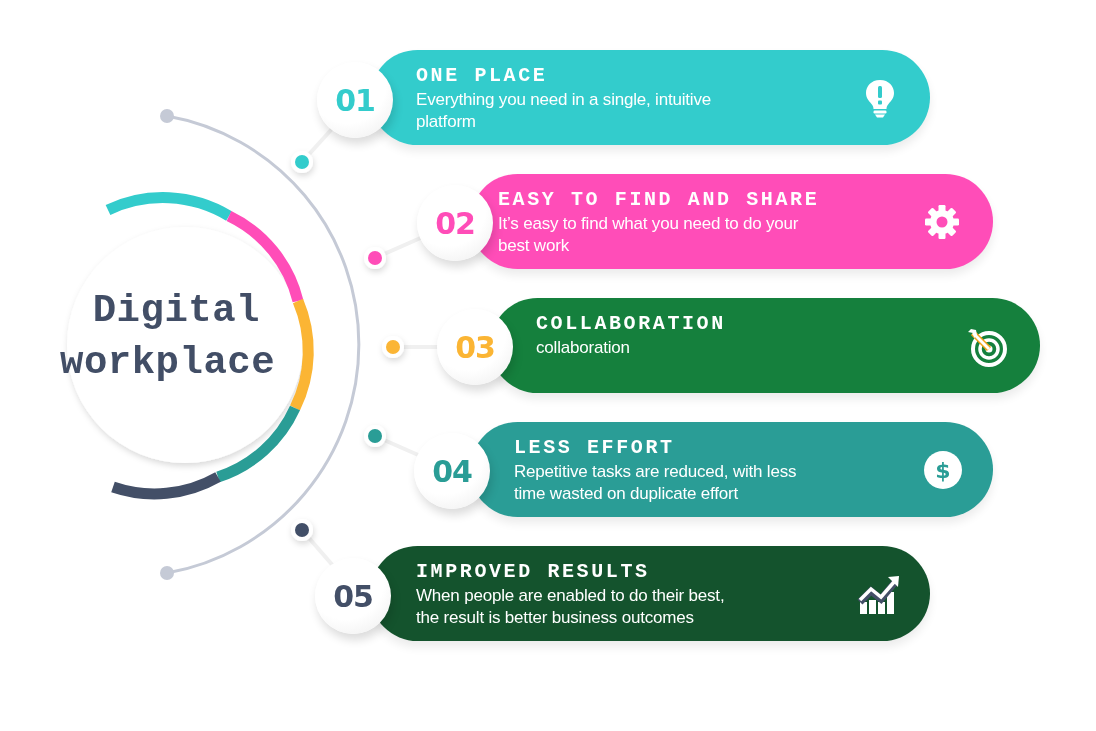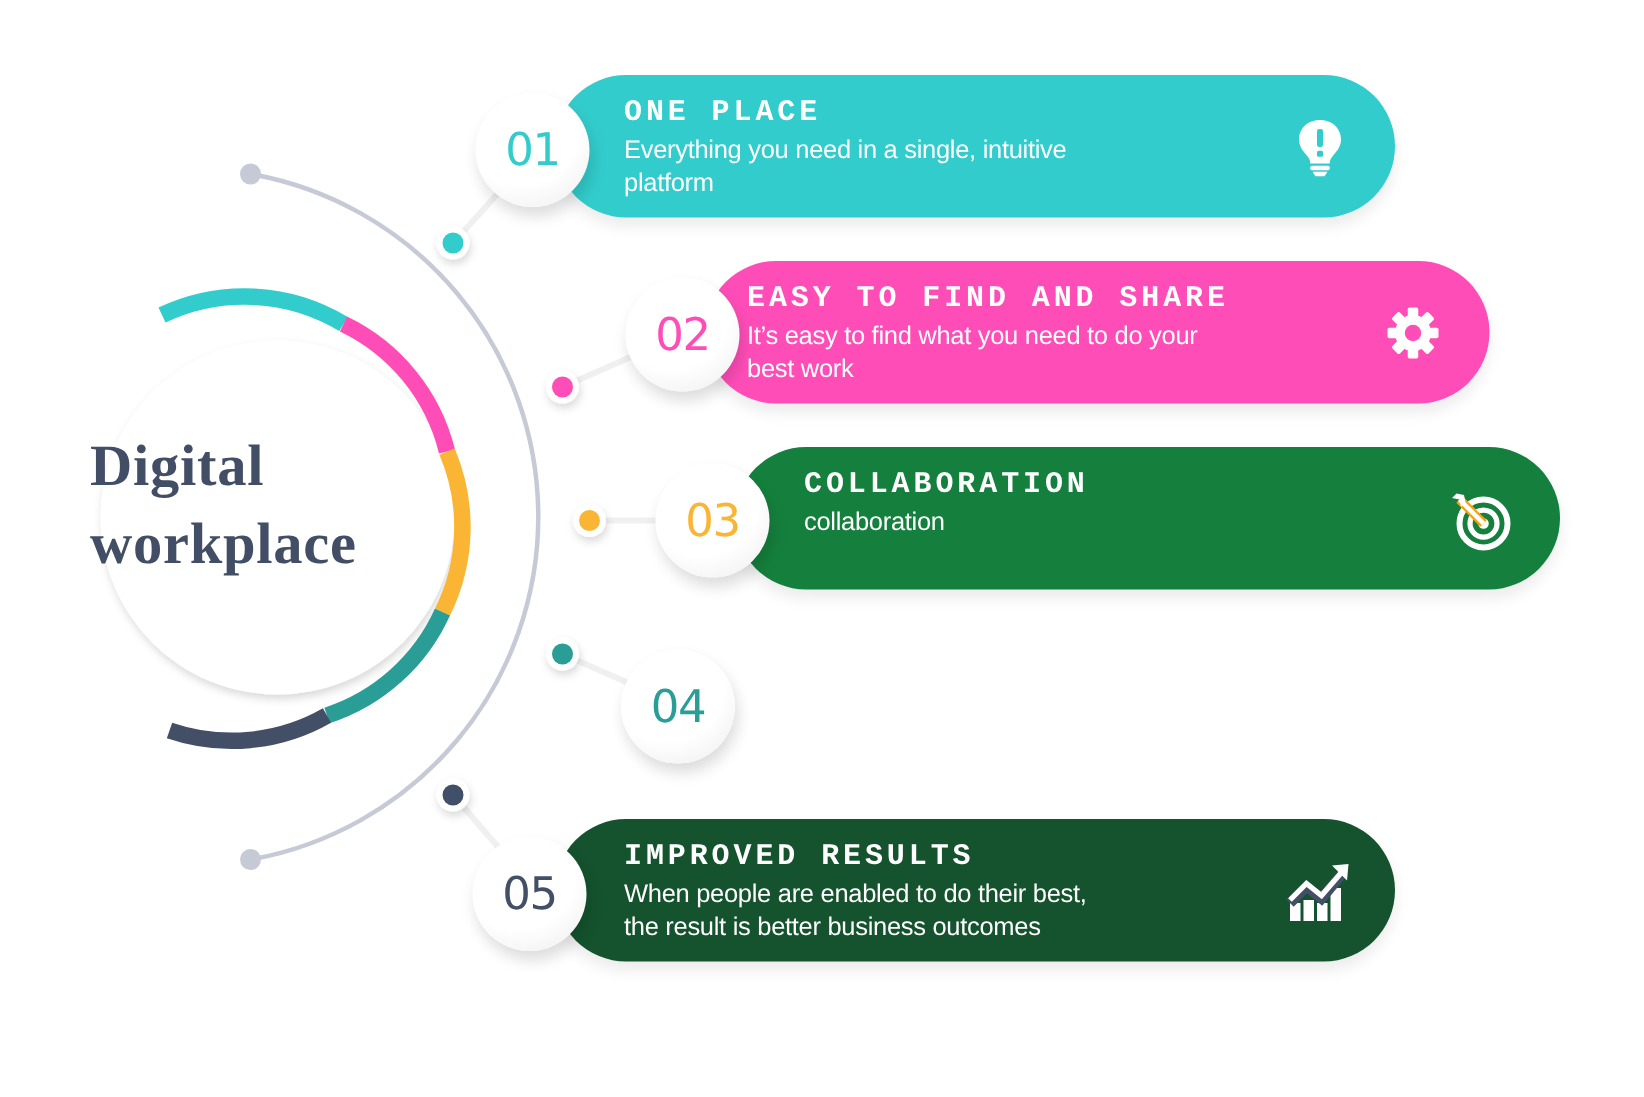--- a/index.html
+++ b/index.html
@@ -1,24 +1,24 @@
 <!DOCTYPE html>
 <html><head>
 <meta charset="utf-8">
 <style>
   html, body { margin:0; padding:0; background:#ffffff; }
   body { width:1096px; height:731px; position:relative; overflow:hidden; font-family:"Liberation Sans", "DejaVu Sans", sans-serif; }
   #canvas { position:absolute; left:0; top:0; width:1096px; height:731px; }
-  .title-wrap { position:absolute; left:60px; top:285px; width:200px; text-align:left; color:#424e66; font-weight:bold; font-size:39px; line-height:52px; font-family:Liberation Serif, serif; letter-spacing:0.5px; }
+  .title-wrap { position:absolute; left:60px; top:285px; width:200px; text-align:right; color:#424e66; font-weight:bold; font-size:39px; line-height:52px; font-family:Liberation Mono, monospace; letter-spacing:0.5px; }
   .pill { position:absolute; height:95px; border-radius:48px; color:#fff; box-shadow:0 6px 10px rgba(0,0,0,0.08); }
   .pill .txt { position:absolute; top:13px; }
   .pill .head { font-family:Liberation Mono, monospace; font-weight:bold; font-size:20px; letter-spacing:2.6px; line-height:26px; white-space:nowrap; }
   .pill .desc { font-family:Liberation Sans, sans-serif; font-size:17px; line-height:22px; letter-spacing:-0.2px; }
   .pill .icon { position:absolute; top:50%; transform:translateY(-50%); width:44px; height:44px; }
-  .num { position:absolute; width:76px; height:76px; border-radius:50%; background:radial-gradient(circle at 40% 30%, #ffffff 55%, #ececec 100%); box-shadow:2px 6px 10px rgba(0,0,0,0.14); display:flex; align-items:center; justify-content:center; font-family:"DejaVu Sans", sans-serif; font-weight:normal; font-size:30px; letter-spacing:-1px; }
+  .num { position:absolute; width:76px; height:76px; border-radius:50%; background:radial-gradient(circle at 40% 30%, #ffffff 55%, #ececec 100%); box-shadow:2px 6px 10px rgba(0,0,0,0.14); display:flex; align-items:center; justify-content:center; font-family:"DejaVu Sans", sans-serif; font-weight:bold; font-size:30px; letter-spacing:-1px; }
 </style>
 </head>
 <body>
 
 <div id="canvas">
 
   <svg width="1096" height="731" style="position:absolute;left:0;top:0">
     <defs>
       <filter id="sh" x="-50%" y="-50%" width="200%" height="200%">
         <feDropShadow dx="1" dy="3" stdDeviation="3" flood-color="#000" flood-opacity="0.15"></feDropShadow>
@@ -116,20 +116,31 @@
         <circle cx="25" cy="26" r="9" stroke-width="3.5"></circle>
       </g>
       <circle cx="25" cy="26" r="3.5" fill="#fff"></circle>
       <line x1="25" y1="26" x2="9" y2="10" stroke="#f2a218" stroke-width="6"></line>
       <line x1="25" y1="26" x2="9" y2="10" stroke="#fff" stroke-width="3"></line>
       <path d="M4 9 L9 10 L10 15 L13 12 L12 7 L7 6 Z" fill="#fff"></path>
     </svg>
   </div>
   <div class="num" style="left:437px;top:309px;color:#fbb534">03</div>
 
+  <div class="pill" style="left:470px;top:422px;width:523px;background:#2a9d96">
+    <div class="txt" style="left:44px">
+      <div class="head">LESS EFFORT</div>
+      <div class="desc">Repetitive tasks are reduced, with less</div>
+      <div class="desc">time wasted on duplicate effort</div>
+    </div>
+    <svg class="icon" style="left:452px;width:42px;height:42px" viewBox="0 0 42 42">
+      <circle cx="21" cy="21" r="19" fill="#fff"></circle>
+      <text x="21" y="29" text-anchor="middle" font-family="DejaVu Sans, sans-serif" font-weight="bold" font-size="22" fill="#2a9d96">$</text>
+    </svg>
+  </div>
   <div class="num" style="left:414px;top:433px;color:#2a9d96">04</div>
 
   <div class="pill" style="left:370px;top:546px;width:560px;background:#14532d">
     <div class="txt" style="left:46px">
       <div class="head">IMPROVED RESULTS</div>
       <div class="desc">When people are enabled to do their best,</div>
       <div class="desc">the result is better business outcomes</div>
     </div>
     <svg class="icon" style="left:486px;width:46px;height:44px" viewBox="0 0 46 44">
       <g fill="#fff">

